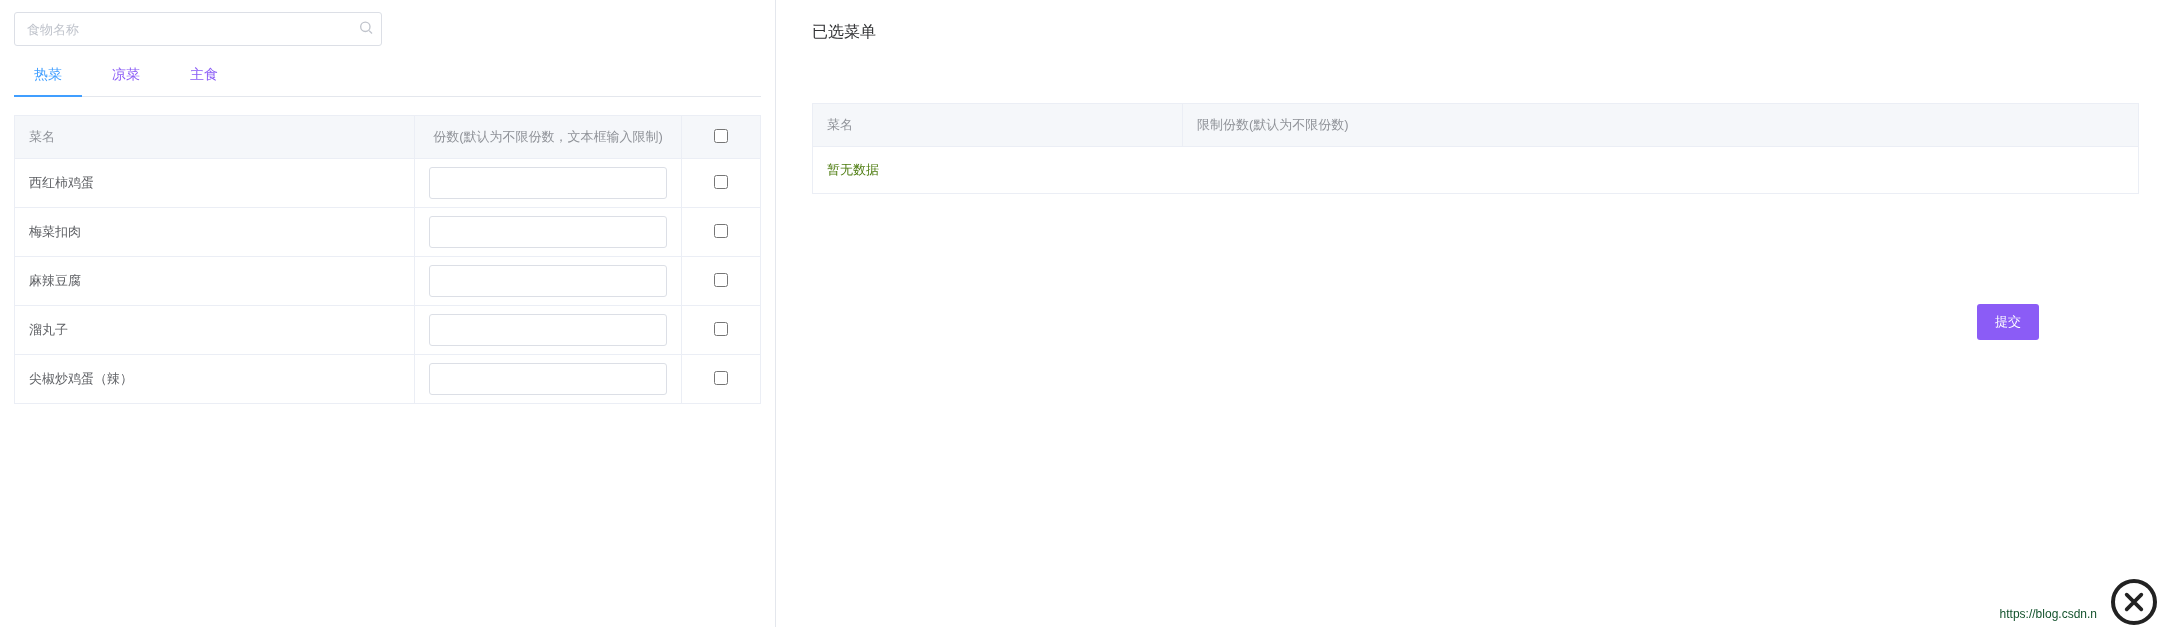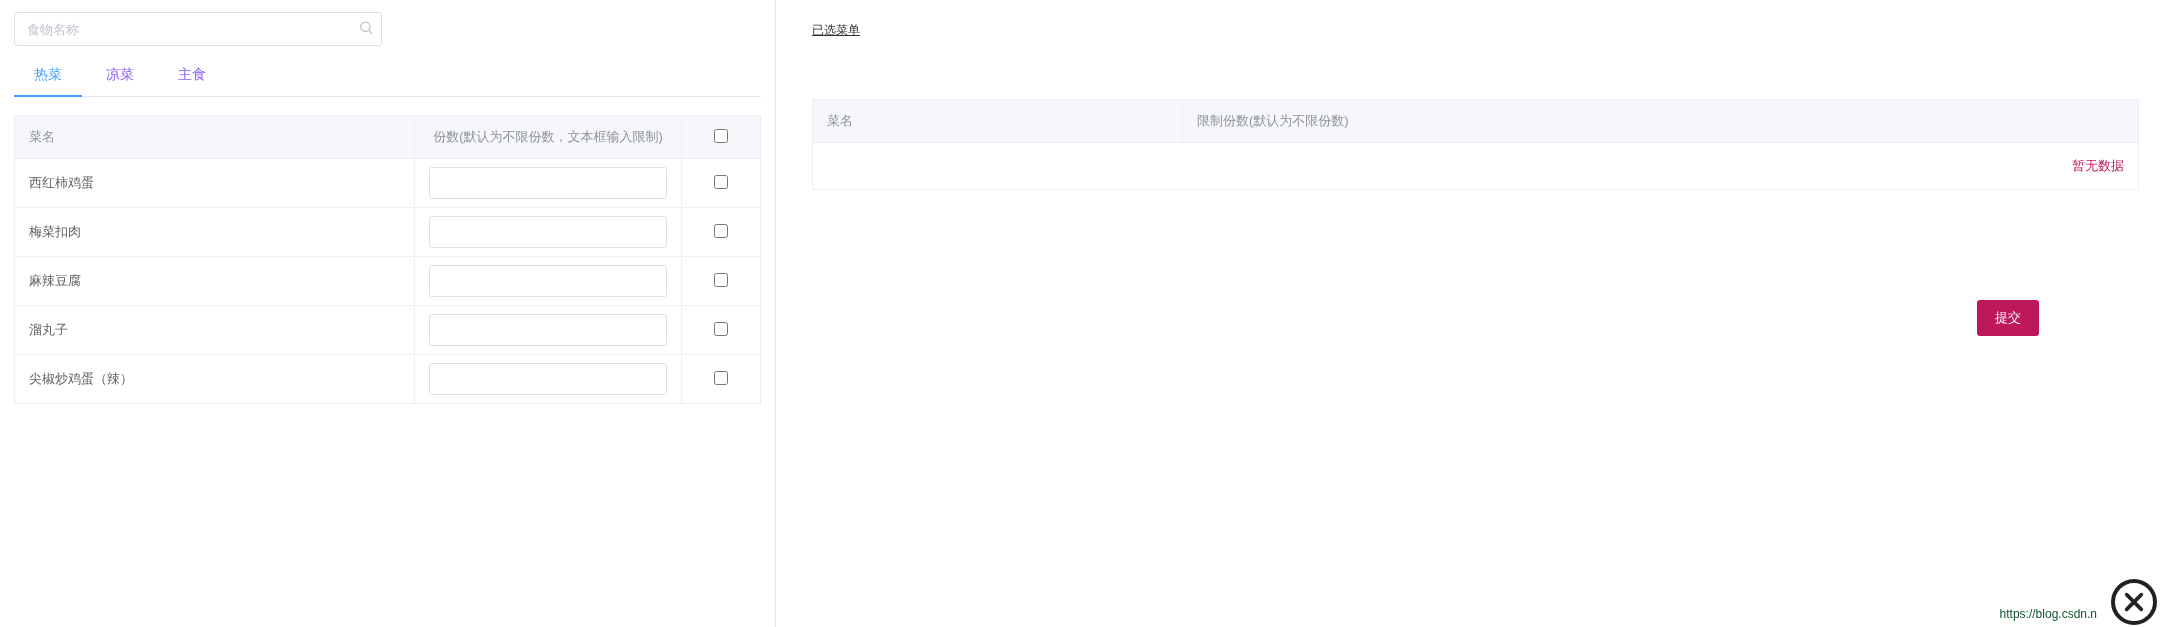--- a/index.html
+++ b/index.html
@@ -43,21 +43,21 @@
       position: absolute;
       right: 8px;
       top: 50%;
       transform: translateY(-50%);
       color: #c0c4cc;
       pointer-events: none;
     }
     .tabs {
       border-bottom: 1px solid #e4e7ed;
       display: flex;
-      gap: 4px;
+      gap: 10px;
       margin-bottom: 18px;
       margin-top: 20px;
     }
     .tab {
       padding: 0 20px 12px;
       cursor: pointer;
       color: #8b5cf6;
       position: relative;
       font-size: 14px;
     }
@@ -105,54 +105,53 @@
       font-size: 13px;
       outline: none;
     }
     .checkbox {
       width: 14px;
       height: 14px;
       accent-color: #409eff;
       cursor: pointer;
     }
     .selected-title {
-      font-size: 12px;
+      font-size: 16px;
       color: #303133;
       padding-top: 10px;
       padding-bottom: 60px;
-      text-decoration: underline;
     }
     .right-table {
       width: 100%;
       border: 1px solid #ebeef5;
       border-collapse: collapse;
     }
     .right-table th {
       background: #f5f7fa;
       color: #909399;
       padding: 12px 14px;
       font-weight: normal;
       text-align: left;
       border: 1px solid #ebeef5;
     }
     .right-col-name { width: 370px; }
     .empty-row td {
-      text-align: right;
-      color: #be185d;
+      text-align: left;
+      color: #4d7c0f;
       padding: 14px;
       border: 1px solid #ebeef5;
     }
     .submit-wrap {
       margin-top: 110px;
       display: flex;
       justify-content: flex-end;
       padding-right: 100px;
     }
     .submit-btn {
-      background: #be185d;
+      background: #8b5cf6;
       color: #fff;
       border: none;
       border-radius: 3px;
       padding: 9px 18px;
       font-size: 13px;
       cursor: pointer;
     }
     .watermark {
       position: absolute;
       right: 64px;

